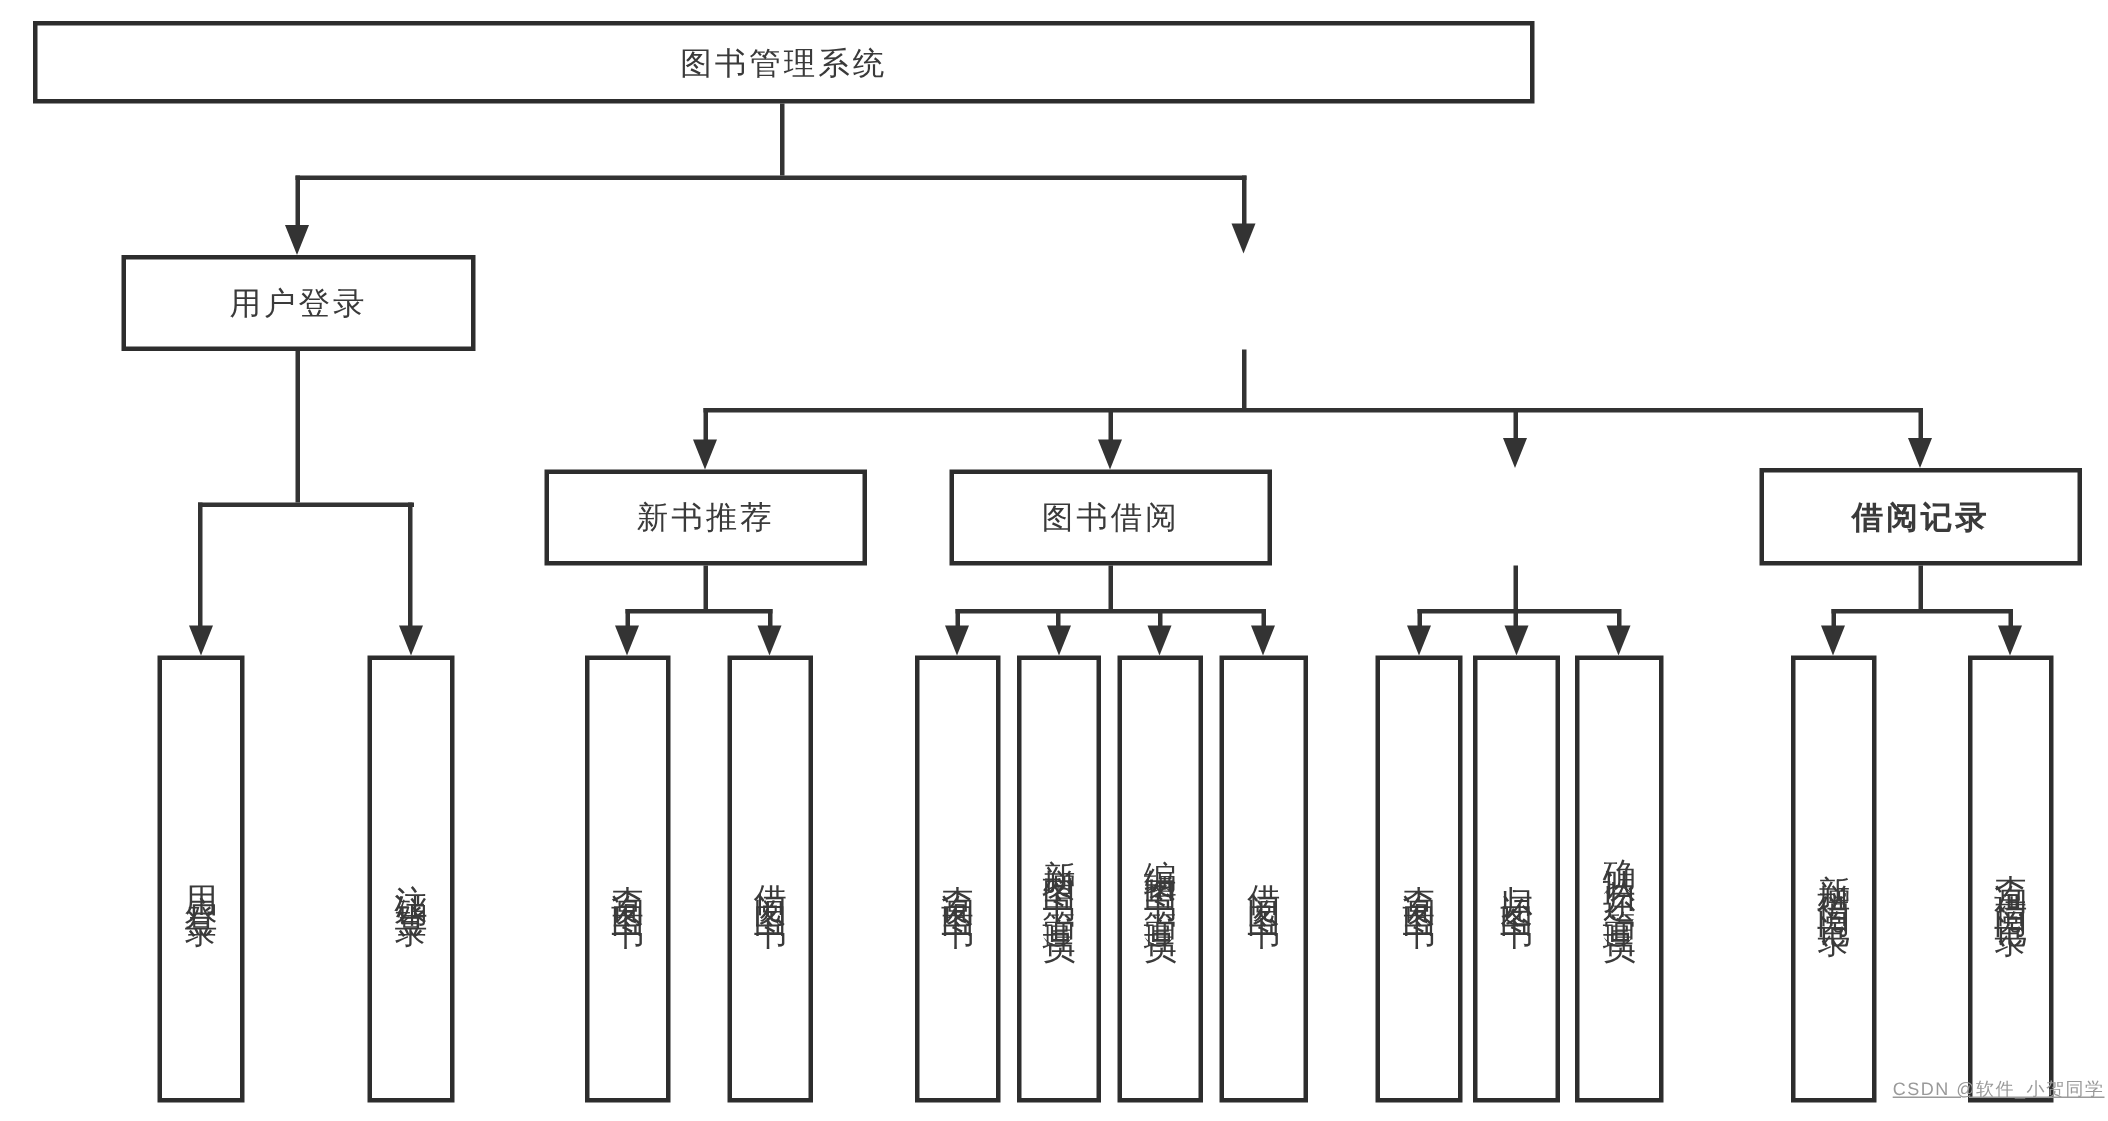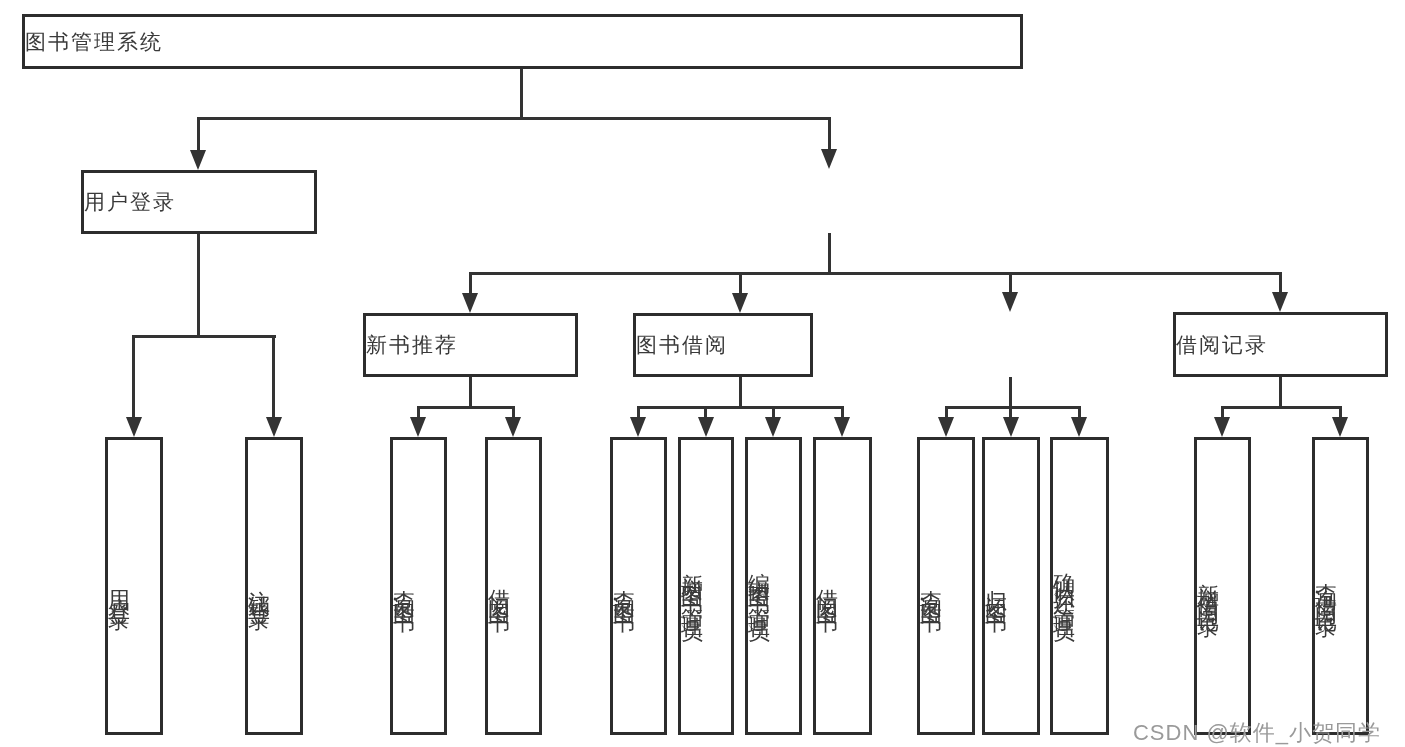--- a/index.html
+++ b/index.html
@@ -3,60 +3,60 @@
 <meta charset="utf-8">
 <style>
   html,body{margin:0;padding:0;background:#fff;}
   .stage{
     position:relative;width:1405px;height:747px;background:#ffffff;overflow:hidden;
     font-family:"Liberation Sans","DejaVu Sans",sans-serif;
   }
   .box{
     position:absolute;box-sizing:border-box;
     border:3px solid #2d2d2d;background:#ffffff;color:#3a3a3a;
-    display:flex;align-items:center;justify-content:flex-start;
+    display:flex;align-items:center;justify-content:center;
     font-size:21px;letter-spacing:2px;white-space:nowrap;
   }
   .vbox .lbl{
     writing-mode:vertical-rl;text-orientation:mixed;
     font-size:22px;letter-spacing:7px;line-height:1;white-space:nowrap;
   }
   .h,.v{position:absolute;background:#333333;}
   .h{height:3px;}
   .v{width:3px;}
   .arw{
     position:absolute;width:0;height:0;
     border-left:8px solid transparent;border-right:8px solid transparent;
     border-top:20px solid #333333;
   }
   .wm{
-    position:absolute;right:24px;top:718px;
-    font-size:22px;color:#9a9a9a;letter-spacing:1px;z-index:5;
+    position:absolute;right:2px;top:718px;
+    font-size:12px;color:#9a9a9a;letter-spacing:1px;z-index:5;text-decoration:underline;
   }
 </style>
 </head>
 <body>
 
 <div class="stage">
 
   <div class="box" style="left:22px;top:14px;width:1001px;height:55px;">
     <span class="lbl">图书管理系统</span>
   </div>
 
   <div class="box" style="left:81px;top:170px;width:236px;height:64px;">
     <span class="lbl">用户登录</span>
   </div>
 
   <div class="box" style="left:363px;top:313px;width:215px;height:64px;">
     <span class="lbl">新书推荐</span>
   </div>
-  <div class="box" style="left:633px;top:313px;width:180px;height:64px;">
+  <div class="box" style="left:633px;top:313px;width:215px;height:64px;">
     <span class="lbl">图书借阅</span>
   </div>
-  <div class="box" style="left:1173px;top:312px;width:215px;height:65px;">
+  <div class="box" style="left:1173px;top:312px;width:215px;height:65px;font-weight:bold;">
     <span class="lbl">借阅记录</span>
   </div>
 
   <div class="box vbox" style="left:105px;top:437px;width:58px;height:298px;">
     <span class="lbl">用户登录</span>
   </div>
   <div class="box vbox" style="left:245px;top:437px;width:58px;height:298px;">
     <span class="lbl">注销登录</span>
   </div>
 

